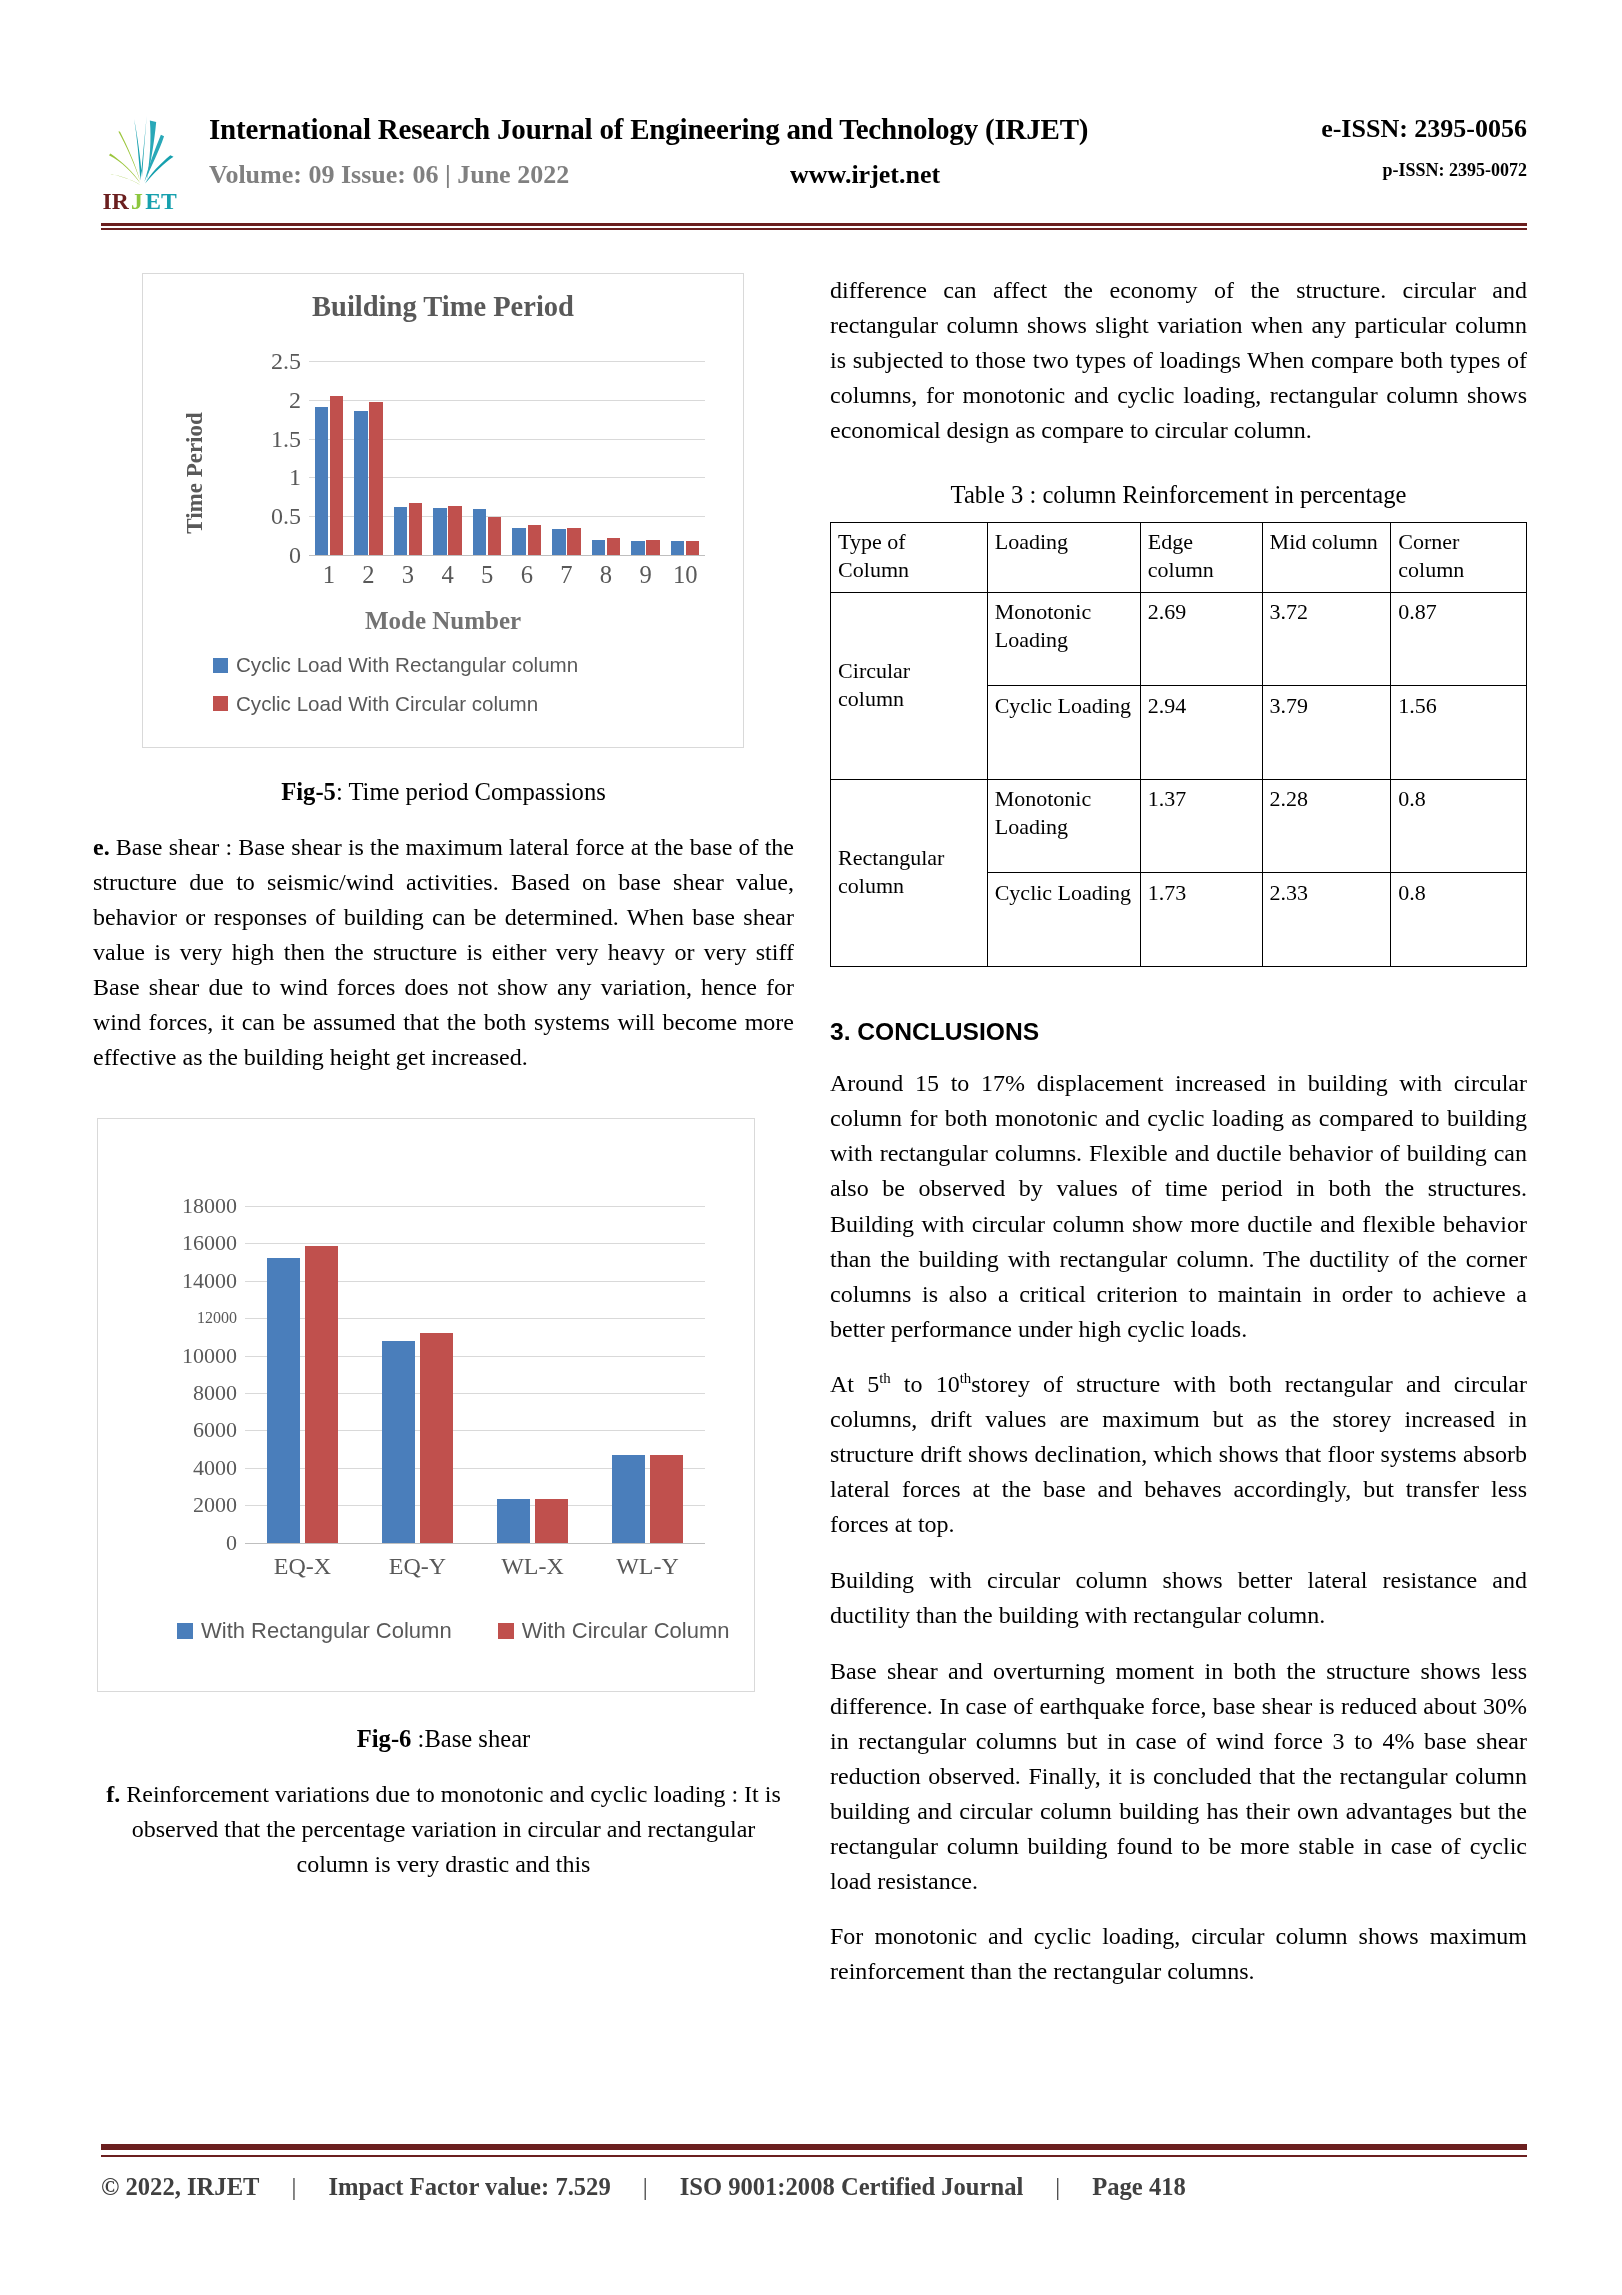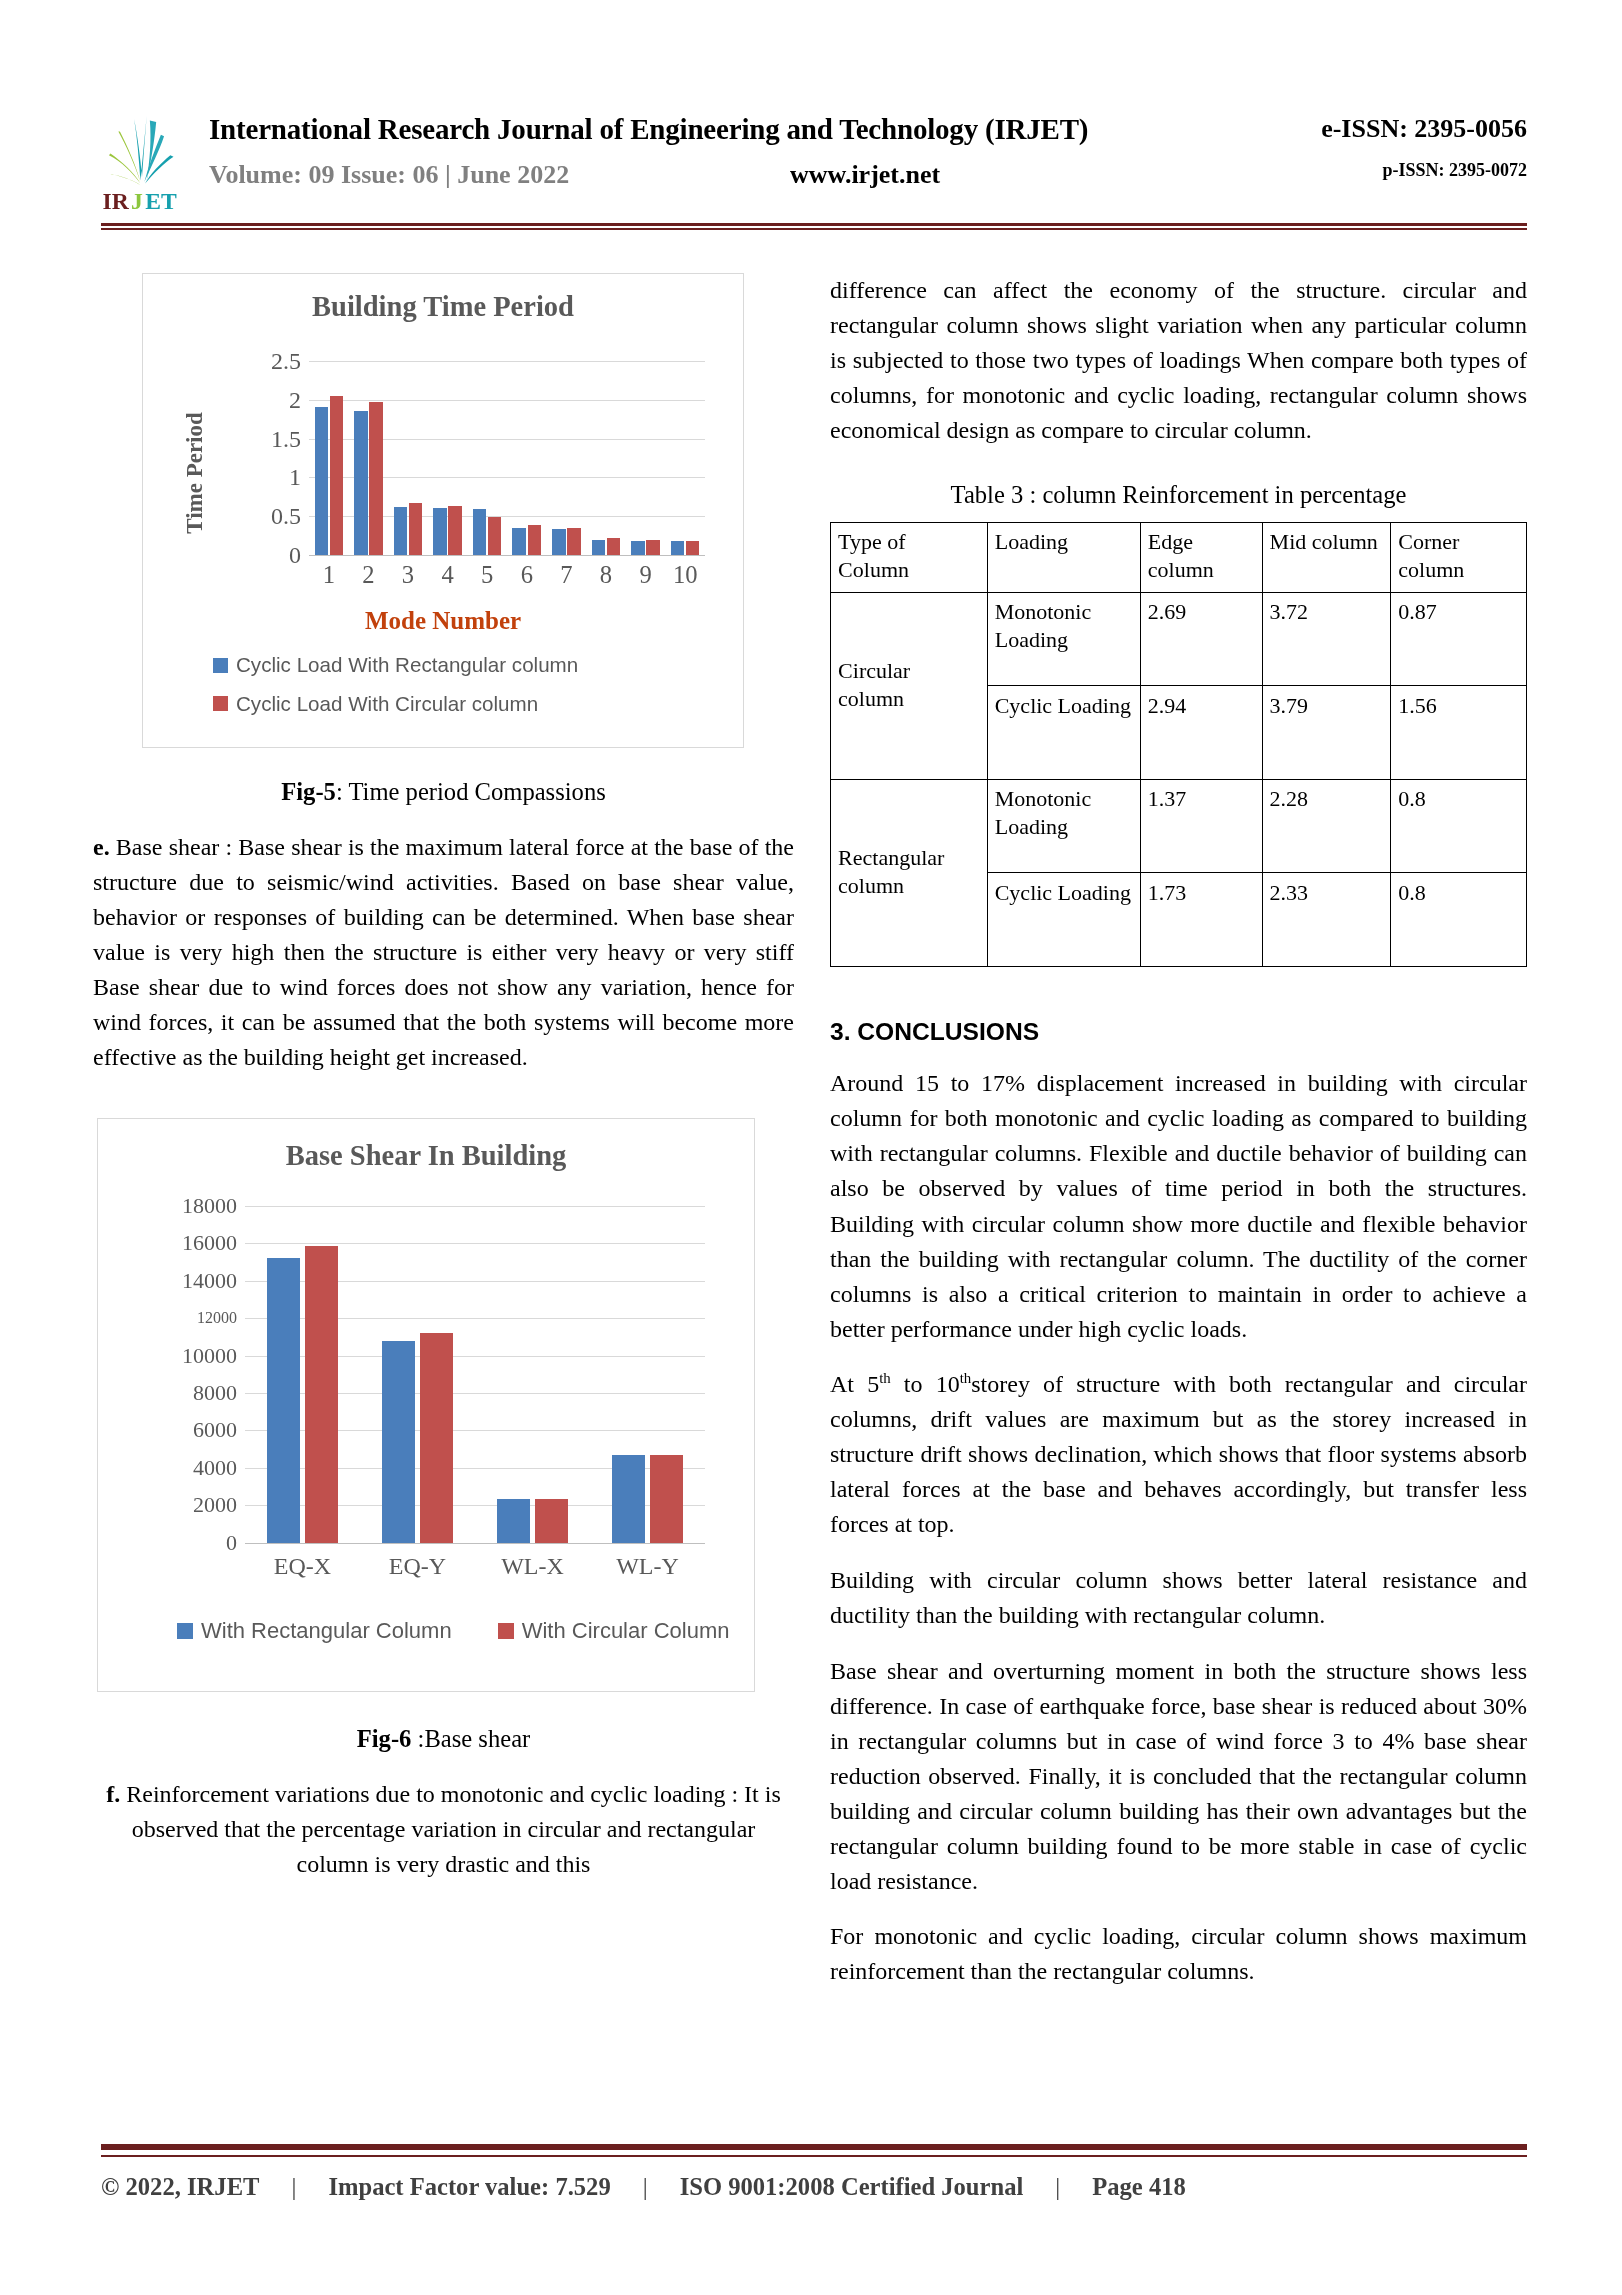--- a/index.html
+++ b/index.html
@@ -91,21 +91,21 @@
     position:absolute; transform:translateX(-50%);
     color:#595959; font-family:"Liberation Serif", serif; white-space:nowrap;
   }
   .axis-title-y {
     position:absolute; transform-origin:center center;
     color:#595959; font-weight:bold; white-space:nowrap;
     font-family:"Liberation Serif", serif;
   }
   .axis-title-x {
     position:absolute; width:100%; text-align:center;
-    color:#c2410c; font-weight:bold; font-family:"Liberation Serif", serif;
+    color:#737373; font-weight:bold; font-family:"Liberation Serif", serif;
   }
   .legend { position:absolute; color:#595959; font-family:"Liberation Sans", sans-serif; }
   .legend .item { display:flex; align-items:center; }
   .legend .swatch { display:inline-block; flex:0 0 auto; }
 
   
   table.t3 {
     border-collapse:collapse; width:100%; table-layout:fixed;
     font-size:22px; font-family:"Liberation Serif", serif;
   }
@@ -252,21 +252,20 @@
     </div>
 
     <div class="figcap" style="margin-top:30px;">
       <b>Fig-5</b><span>: Time period Compassions</span>
     </div>
 
     <p class="body"><b>e.</b><span> Base shear : Base shear is the maximum lateral force at the base of the structure due to seismic/wind activities. Based on base shear value, behavior or responses of building can be determined. When base shear value is very high then the structure is either very heavy or very stiff Base shear due to wind forces does not show any variation, hence for wind forces, it can be assumed that the both systems will become more effective as the building height get increased.</span></p>
 
     <div class="chartbox" style="width:658px; height:574px; margin:43px 0 0 4px;">
 
-      <div class="chart-title" style="font-size:28.5px; padding-top:20.6px;">Base Shear In Building</div>
 
       <div class="plot" style="position:absolute; left:147px; top:87px; width:460px; height:337px;">
         <div class="gridline" style="top:0px;"></div>
         <div class="gridline" style="top:37px;"></div>
         <div class="gridline" style="top:75px;"></div>
         <div class="gridline" style="top:112px;"></div>
         <div class="gridline" style="top:150px;"></div>
         <div class="gridline" style="top:187px;"></div>
         <div class="gridline" style="top:224px;"></div>
         <div class="gridline" style="top:262px;"></div>

